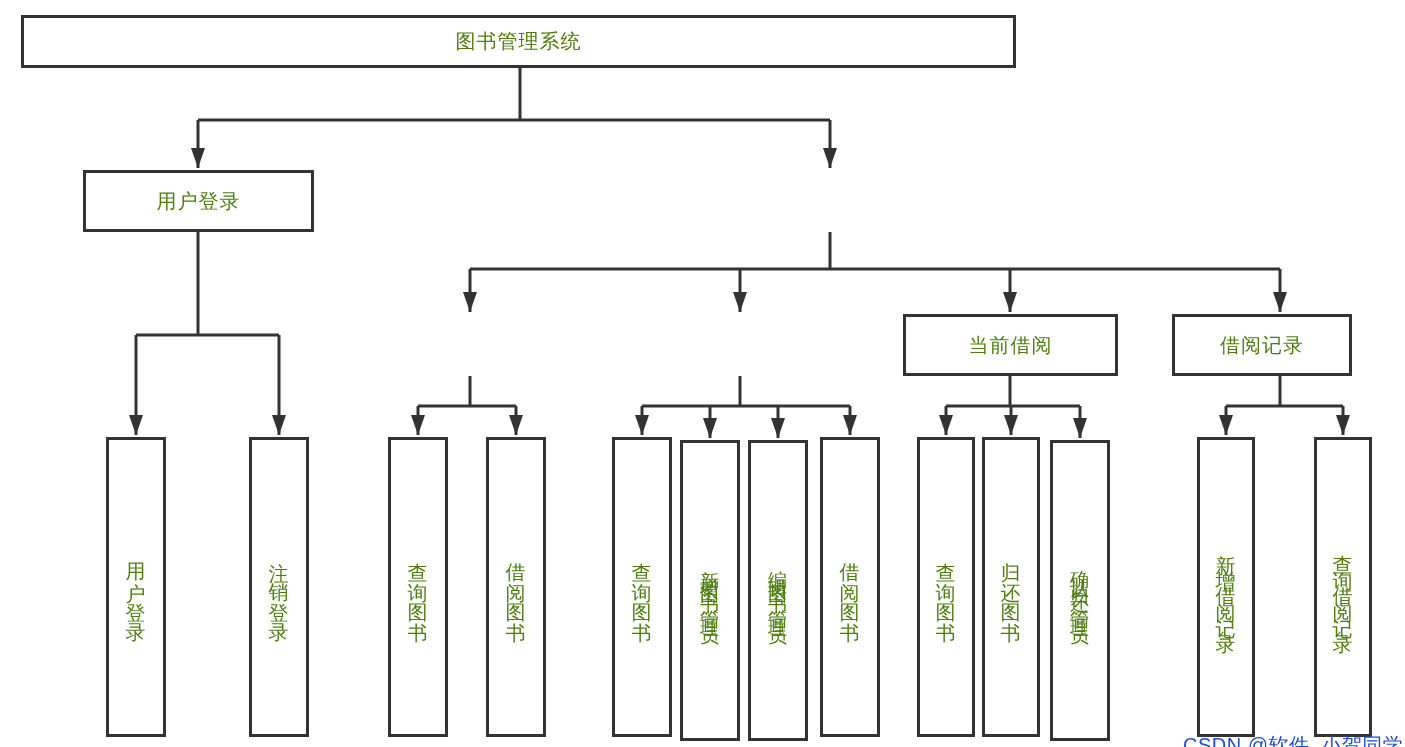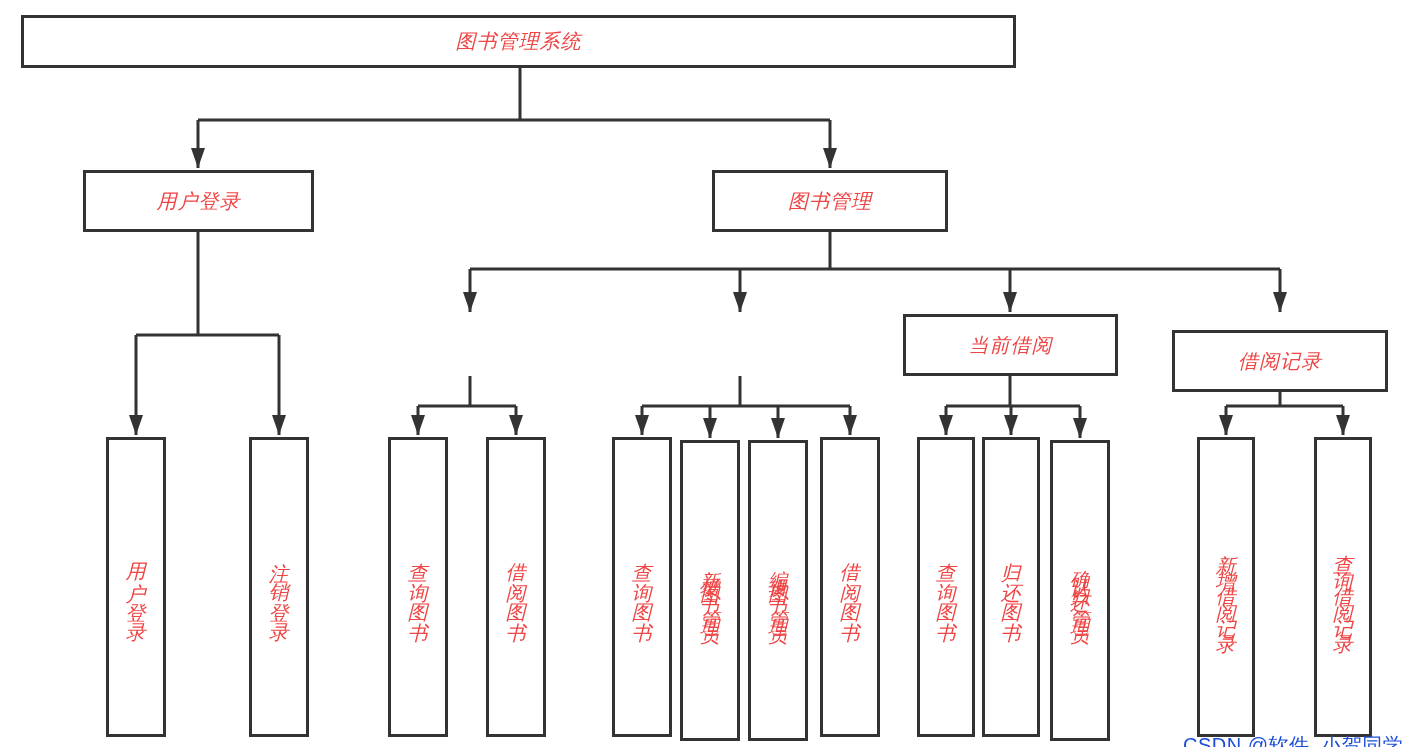--- a/index.html
+++ b/index.html
@@ -21,28 +21,27 @@
     top: 0;
     width: 1405px;
     height: 747px;
     pointer-events: none;
   }
   .node {
     position: absolute;
     box-sizing: border-box;
     background: #ffffff;
     border: 3px solid #333333;
-    color: #ef4444;
+    color: #4d7c0f;
     display: flex;
     align-items: center;
     justify-content: center;
     font-size: 20px;
     letter-spacing: 1px;
     z-index: 2;
-    font-style: italic;
   }
   .leaf-node {
     writing-mode: vertical-rl;
     text-orientation: mixed;
     font-size: 20px;
     line-height: 1;
   }
   .ls-4 { letter-spacing: 20px; }   
   .ls-6 { letter-spacing: 16px; }   
   .ls-long { letter-spacing: 8px; font-size: 19px; } 
@@ -120,24 +119,23 @@
       <path d="M1280,376 V406"></path>
       <path d="M1226,406 H1343"></path>
       <path d="M1226,406 V435" marker-end="url(#arrowhead)"></path>
       <path d="M1343,406 V435" marker-end="url(#arrowhead)"></path>
     </g>
   </svg>
 
   <div class="node" style="left:21px; top:15px; width:995px; height:53px;">图书管理系统</div>
 
   <div class="node" style="left:83px; top:170px; width:231px; height:62px;">用户登录</div>
-  <div class="node" style="left:712px; top:170px; width:236px; height:62px;">图书管理</div>
 
   <div class="node" style="left:903px; top:314px; width:215px; height:62px;text-align:center;">当前借阅</div>
-  <div class="node" style="left:1172px; top:314px; width:216px; height:62px;margin-top:16px;">借阅记录</div>
+  <div class="node" style="left:1172px; top:314px; width:180px; height:62px;">借阅记录</div>
 
   <div class="node leaf-node ls-4" style="left:106px; top:437px; width:60px; height:300px;">用户登录</div>
   <div class="node leaf-node ls-4" style="left:249px; top:437px; width:60px; height:300px;">注销登录</div>
 
   <div class="node leaf-node ls-4" style="left:388px; top:437px; width:60px; height:300px;">查询图书</div>
   <div class="node leaf-node ls-4" style="left:486px; top:437px; width:60px; height:300px;">借阅图书</div>
 
   <div class="node leaf-node ls-4" style="left:612px; top:437px; width:60px; height:300px;">查询图书</div>
   <div class="node leaf-node ls-long" style="left:680px; top:440px; width:60px; height:301px;">新增图书（管理员）</div>
   <div class="node leaf-node ls-long" style="left:748px; top:440px; width:60px; height:301px;">编辑图书（管理员）</div>

